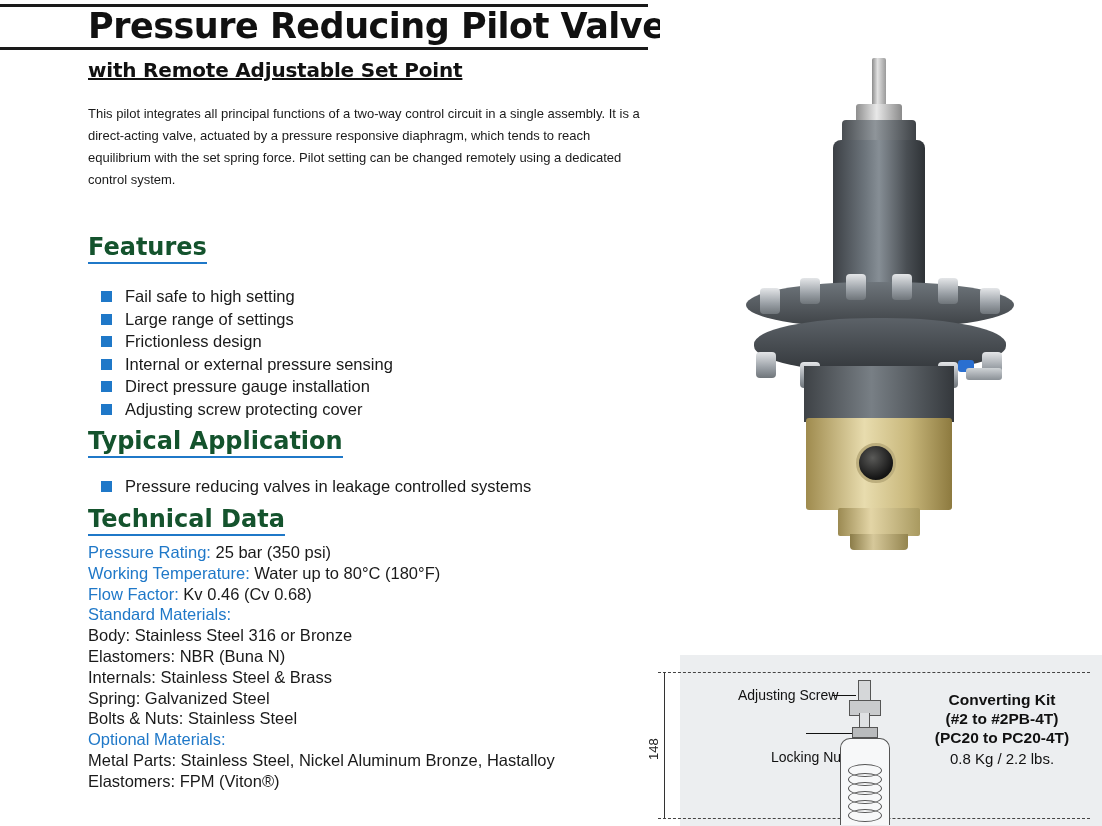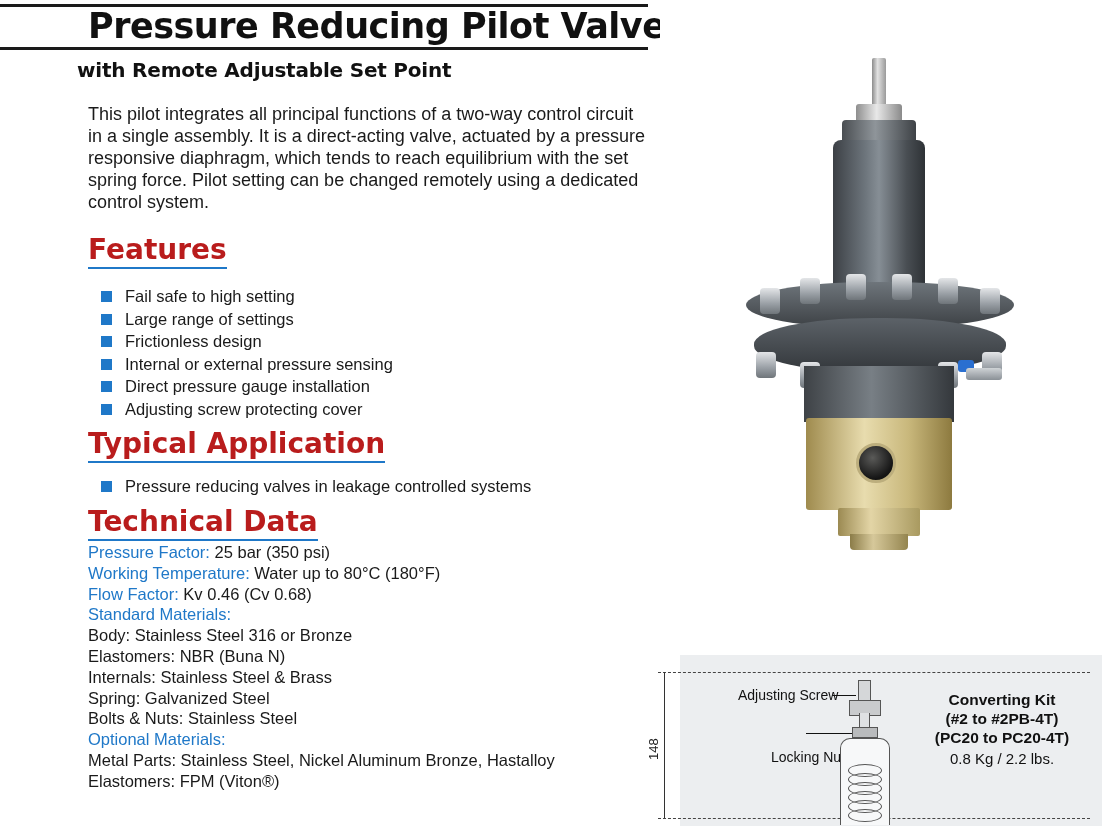--- a/index.html
+++ b/index.html
@@ -55,46 +55,47 @@
     font-size: 35px;
     font-weight: bold;
     letter-spacing: -0.5px;
     color: #111;
     white-space: nowrap;
     font-family: "DejaVu Sans", sans-serif;
   }
 
   .subtitle {
     position: absolute;
-    left: 77px;
+    left: 88px;
     top: 58px;
     font-size: 20px;
     font-weight: bold;
     color: #111;
     letter-spacing: -0.2px;
     white-space: nowrap;
     font-family: "DejaVu Sans", sans-serif;
+    text-decoration: underline;
   }
 
   .intro {
     position: absolute;
     left: 88px;
     top: 103px;
     width: 560px;
-    font-size: 18px;
+    font-size: 13px;
     line-height: 22px;
     color: #1a1a1a;
   }
 
   .section-head {
     position: absolute;
     left: 88px;
-    font-size: 28px;
+    font-size: 24px;
     font-weight: bold;
-    color: #b91c1c;
+    color: #14532d;
     font-family: "DejaVu Sans", sans-serif;
     letter-spacing: 0px;
     border-bottom: 2px solid #1f78c8;
     padding-bottom: 1px;
     display: inline-block;
   }
   #features-head { top: 233px; }
   #application-head { top: 427px; }
   #technical-head { top: 505px; }
 
@@ -456,21 +457,21 @@
       <li><span class="sq"></span><span>Adjusting screw protecting cover</span></li>
     </ul>
 
     <div class="section-head" id="application-head">Typical  Application</div>
     <ul class="bullet-list" id="application-list">
       <li><span class="sq"></span><span>Pressure reducing valves in leakage controlled systems</span></li>
     </ul>
 
     <div class="section-head" id="technical-head">Technical  Data</div>
     <div class="tech-block">
-      <div class="tech-line"><span class="tech-label">Pressure Factor:</span><span class="tech-value"> 25 bar (350 psi)</span></div>
+      <div class="tech-line"><span class="tech-label">Pressure Rating:</span><span class="tech-value"> 25 bar (350 psi)</span></div>
       <div class="tech-line"><span class="tech-label">Working Temperature:</span><span class="tech-value"> Water up to 80°C (180°F)</span></div>
       <div class="tech-line"><span class="tech-label">Flow Factor:</span><span class="tech-value"> Kv 0.46 (Cv 0.68)</span></div>
       <div class="tech-line"><span class="tech-label">Standard Materials:</span></div>
       <div class="tech-line"><span class="tech-value">Body: Stainless Steel 316 or Bronze</span></div>
       <div class="tech-line"><span class="tech-value">Elastomers: NBR (Buna N)</span></div>
       <div class="tech-line"><span class="tech-value">Internals: Stainless Steel &amp; Brass</span></div>
       <div class="tech-line"><span class="tech-value">Spring: Galvanized Steel</span></div>
       <div class="tech-line"><span class="tech-value">Bolts &amp; Nuts: Stainless Steel</span></div>
       <div class="tech-line"><span class="tech-label">Optional Materials:</span></div>
       <div class="tech-line"><span class="tech-value">Metal Parts: Stainless Steel, Nickel Aluminum Bronze, Hastalloy</span></div>

